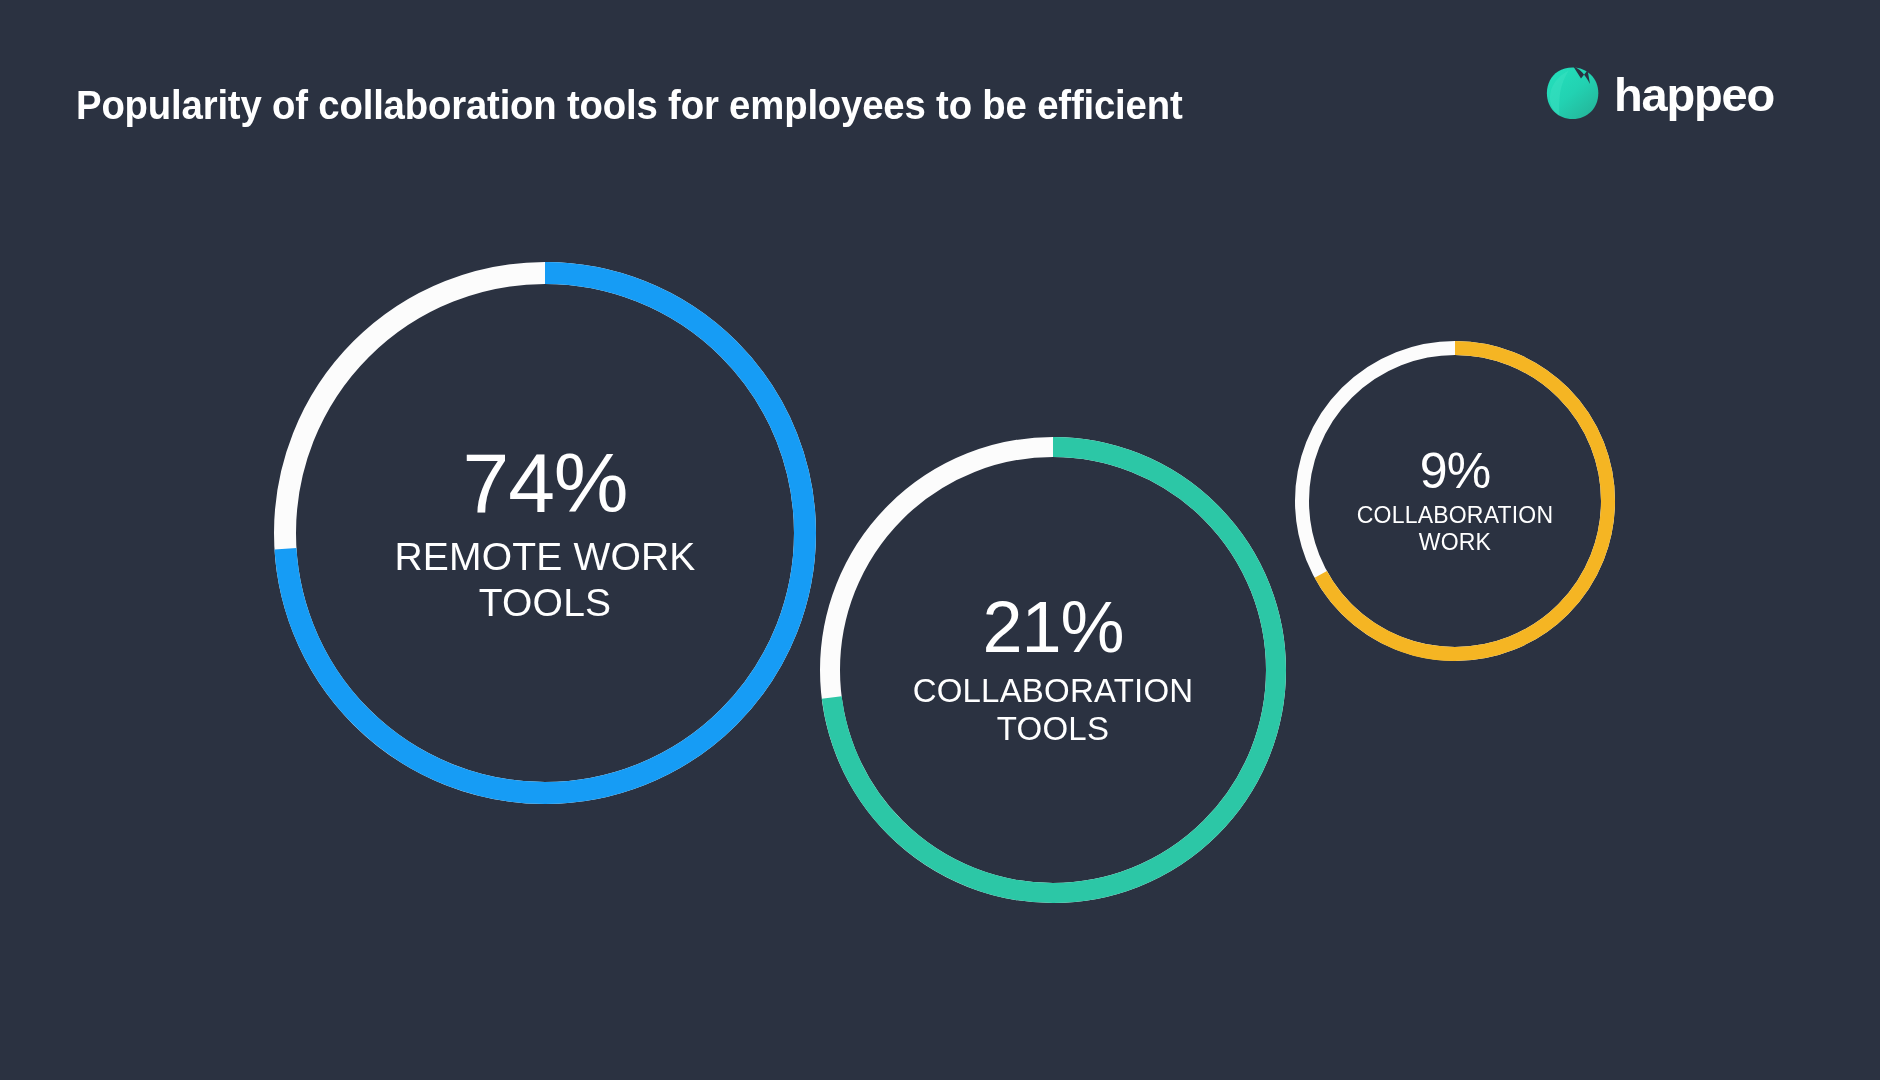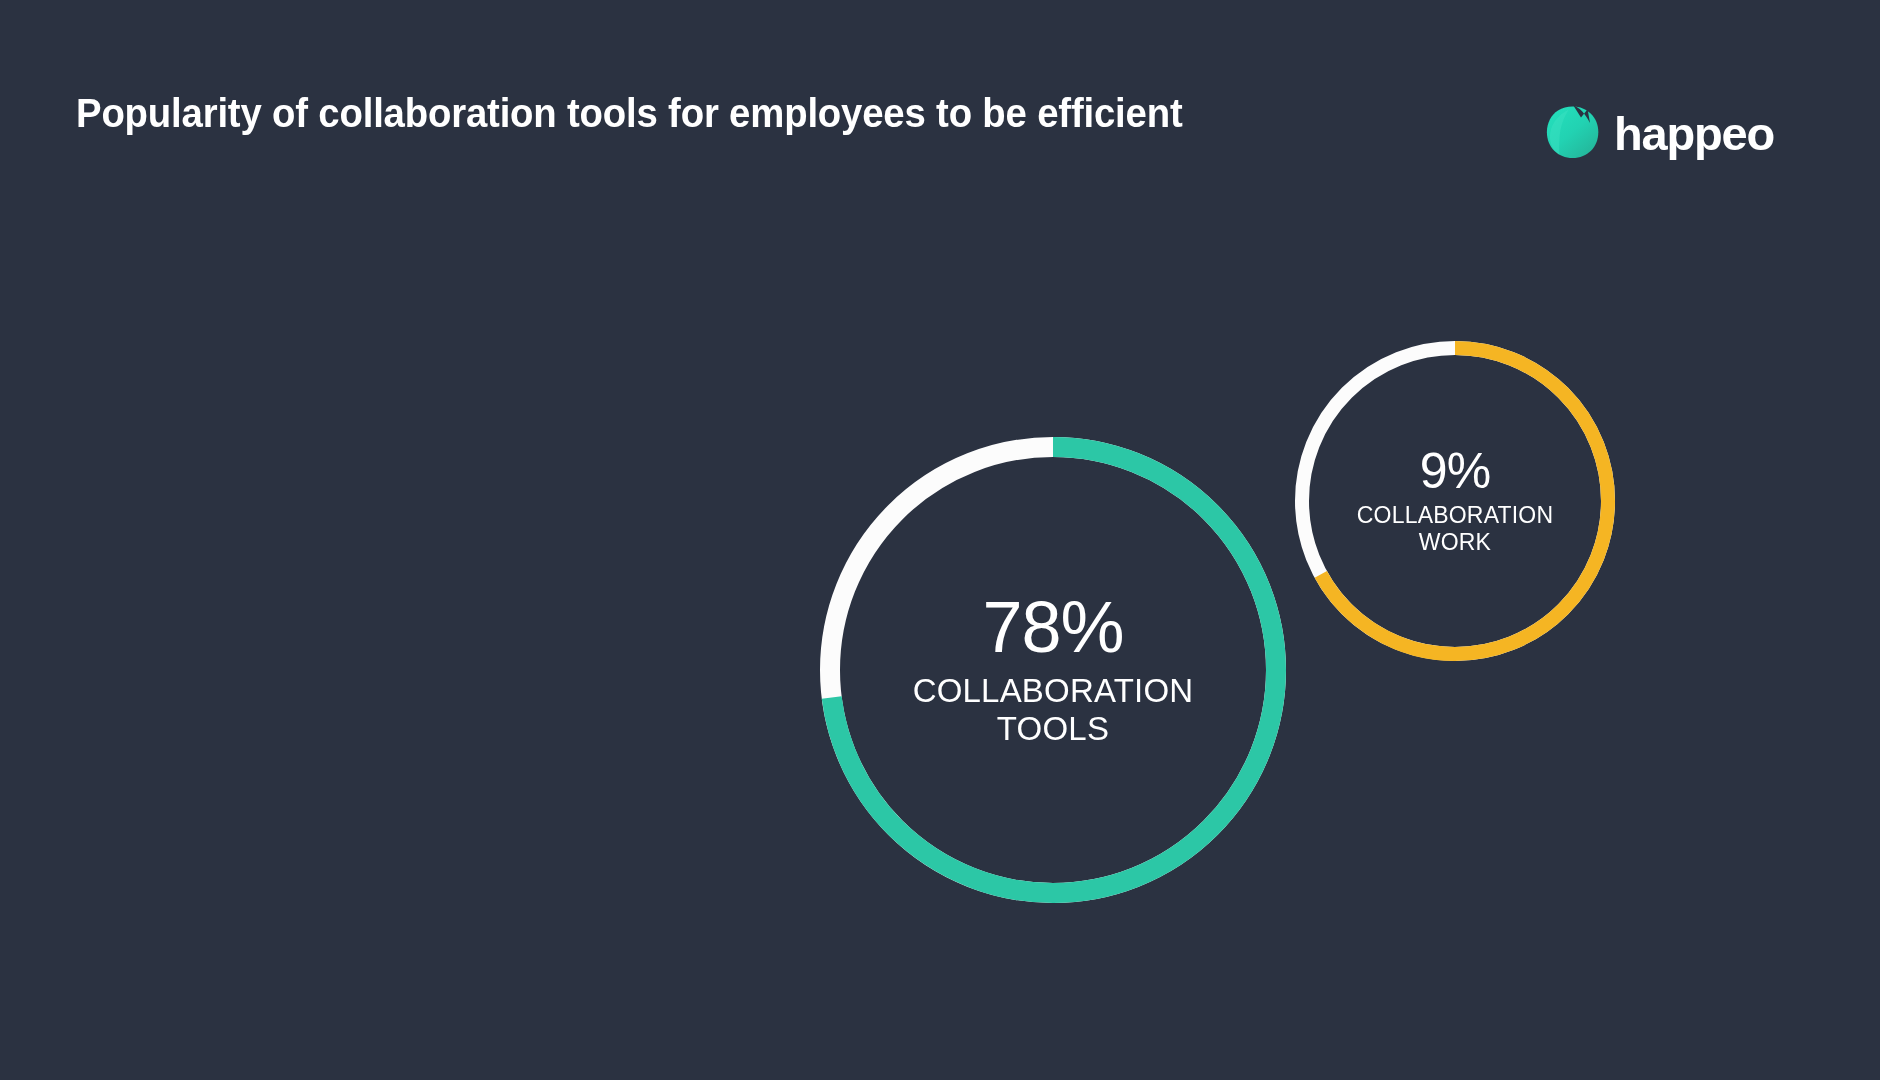--- a/index.html
+++ b/index.html
@@ -11,21 +11,21 @@
     height: 1080px;
     background: #2b3241;
     font-family: "Liberation Sans", sans-serif;
     overflow: hidden;
     position: relative;
   }
 
   
   .header {
     position: absolute;
-    top: 8px;
+    top: 0;
     left: 0;
     width: 1668px;
     height: 175px;
     text-align: right;
   }
 
   .page-title {
     position: absolute;
     left: 76px;
     top: 82px;
@@ -40,21 +40,20 @@
 
   
   .logo {
     position: absolute;
     left: 1543px;
     top: 62px;
     height: 62px;
     display: flex;
     align-items: center;
     gap: 13px;
-    margin-top: 31px;
   }
   .logo-mark {
     width: 58px;
     height: 58px;
     display: block;
     flex: 0 0 auto;
   }
   .logo-word {
     font-size: 47px;
     font-weight: bold;
@@ -185,28 +184,38 @@
                C 9.2 19.6 16.0 11.4 25.8 6.6
                C 20.4 15.0 17.2 24.4 16.6 34.4
                C 16.2 40.4 16.0 46.4 16.4 52.0 Z" fill="#3fe3c4" opacity="0.45"></path>
     </svg>
     <span class="logo-word">happeo</span>
   </div>
 </div>
 
 <div class="charts">
 
+  <div class="donut" id="donut-remote-work-tools">
+    <svg viewBox="0 0 542 542">
+      <circle class="ring-track" cx="271" cy="271" r="260" fill="none" stroke-width="22" stroke="#fcfcfc"></circle>
+      <circle class="ring-value" cx="271" cy="271" r="260" fill="none" stroke-width="22" stroke-linecap="butt" transform="rotate(-90 271 271)" stroke="#169cf5" stroke-dasharray="1208.8848531013523 1633.6281798666923" stroke-dashoffset="0"></circle>
+    </svg>
+    <div class="donut-label">
+      <div class="donut-value">74%</div>
+      <div class="donut-name">REMOTE WORK TOOLS</div>
+    </div>
+  </div>
 
   <div class="donut" id="donut-communication-tools">
     <svg viewBox="0 0 466 466">
       <circle class="ring-track" cx="233" cy="233" r="223" fill="none" stroke-width="20" stroke="#fcfcfc"></circle>
       <circle class="ring-value" cx="233" cy="233" r="223" fill="none" stroke-width="20" stroke-linecap="butt" transform="rotate(-90 233 233)" stroke="#2cc7a6" stroke-dasharray="1022.8397361557649 1401.1503235010478" stroke-dashoffset="0"></circle>
     </svg>
     <div class="donut-label">
-      <div class="donut-value">78%</div>
+      <div class="donut-value">21%</div>
       <div class="donut-name">COLLABORATION TOOLS</div>
     </div>
   </div>
 
   <div class="donut" id="donut-collaboration-tools">
     <svg viewBox="0 0 320 320">
       <circle class="ring-track" cx="160" cy="160" r="153" fill="none" stroke-width="14" stroke="#fcfcfc"></circle>
       <circle class="ring-value" cx="160" cy="160" r="153" fill="none" stroke-width="14" stroke-linecap="butt" transform="rotate(-90 160 160)" stroke="#f5b523" stroke-dasharray="644.0893258389793 961.3273519984767" stroke-dashoffset="0"></circle>
     </svg>
     <div class="donut-label">

